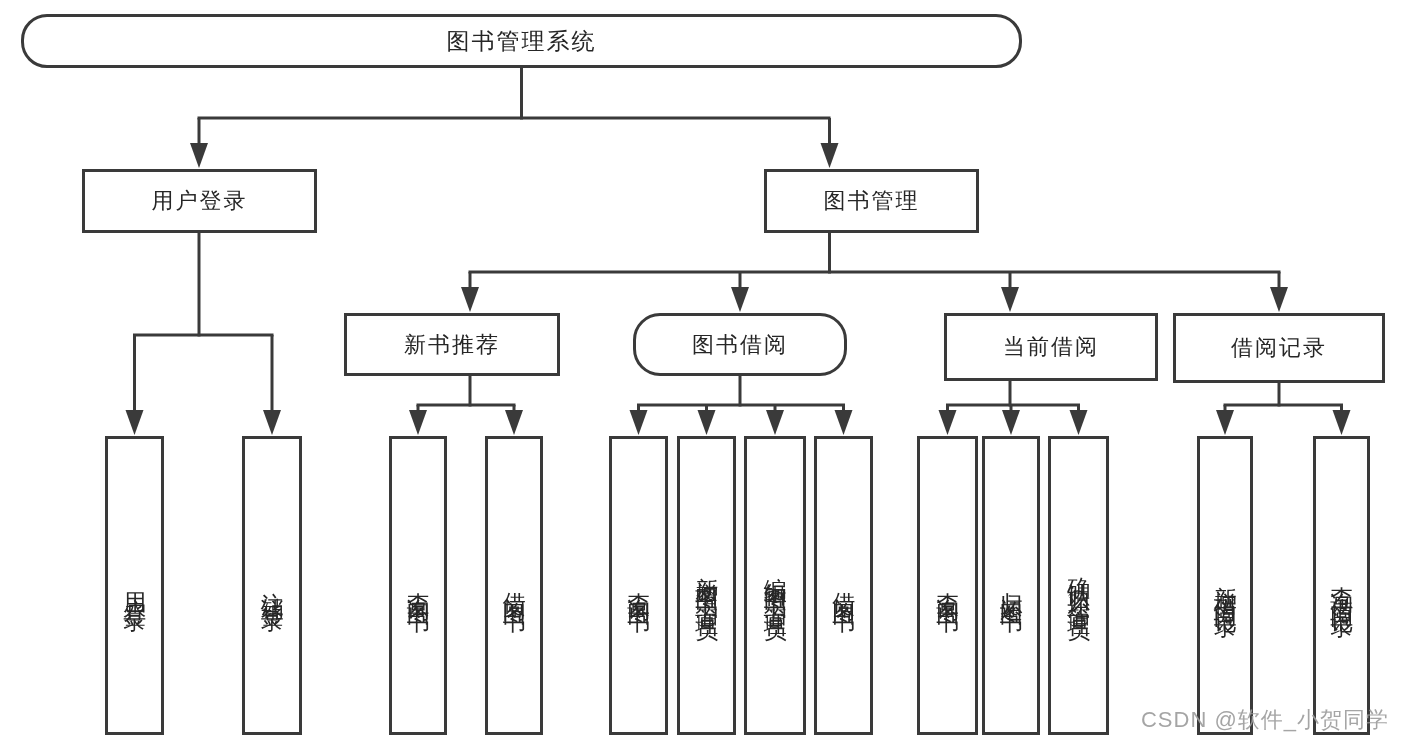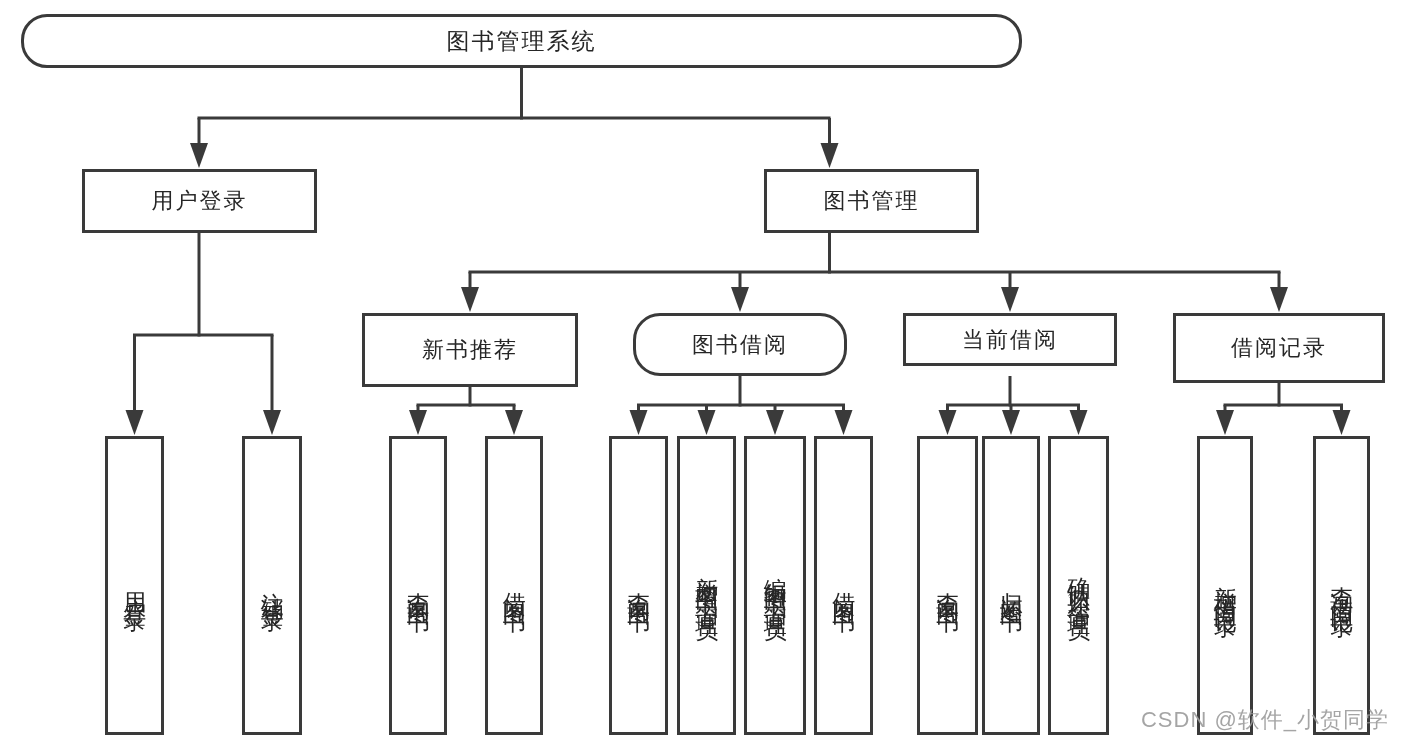--- a/index.html
+++ b/index.html
@@ -110,23 +110,23 @@
       <polygon points="1216,410 1234,410 1225,435" fill="#3a3a3a"></polygon>
       <line x1="1341.5" y1="405" x2="1341.5" y2="424" stroke="#3a3a3a" stroke-width="3"></line>
       <polygon points="1332.5,410 1350.5,410 1341.5,435" fill="#3a3a3a"></polygon>
     </svg>
 
   <div class="node root-node" style="left:21px; top:14px; width:1001px; height:54px;">图书管理系统</div>
 
   <div class="node" style="left:82px; top:169px; width:235px; height:64px;">用户登录</div>
   <div class="node" style="left:748px; top:169px; width:215px; height:64px;margin-left:16px;">图书管理</div>
 
-  <div class="node" style="left:362px; top:313px; width:216px; height:74px;">新书推荐</div>
+  <div class="node" style="left:344px; top:313px; width:216px; height:63px;">新书推荐</div>
   <div class="node" style="left:633px; top:313px; width:214px; height:63px;border-radius:27px;">图书借阅</div>
-  <div class="node" style="left:903px; top:313px; width:214px; height:53px;">当前借阅</div>
+  <div class="node" style="left:944px; top:313px; width:214px; height:68px;">当前借阅</div>
   <div class="node" style="left:1173px; top:313px; width:212px; height:70px;">借阅记录</div>
 
   <div class="node vnode" style="left:105px; top:436px; width:59px; height:299px;">用户登录</div>
   <div class="node vnode" style="left:242px; top:436px; width:60px; height:299px;">注销登录</div>
 
   <div class="node vnode" style="left:389px; top:436px; width:58px; height:299px;">查询图书</div>
   <div class="node vnode" style="left:485px; top:436px; width:58px; height:299px;">借阅图书</div>
 
   <div class="node vnode" style="left:609px; top:436px; width:59px; height:299px;">查询图书</div>
   <div class="node vnode" style="left:677px; top:436px; width:59px; height:299px;">新增图书（管理员）</div>

